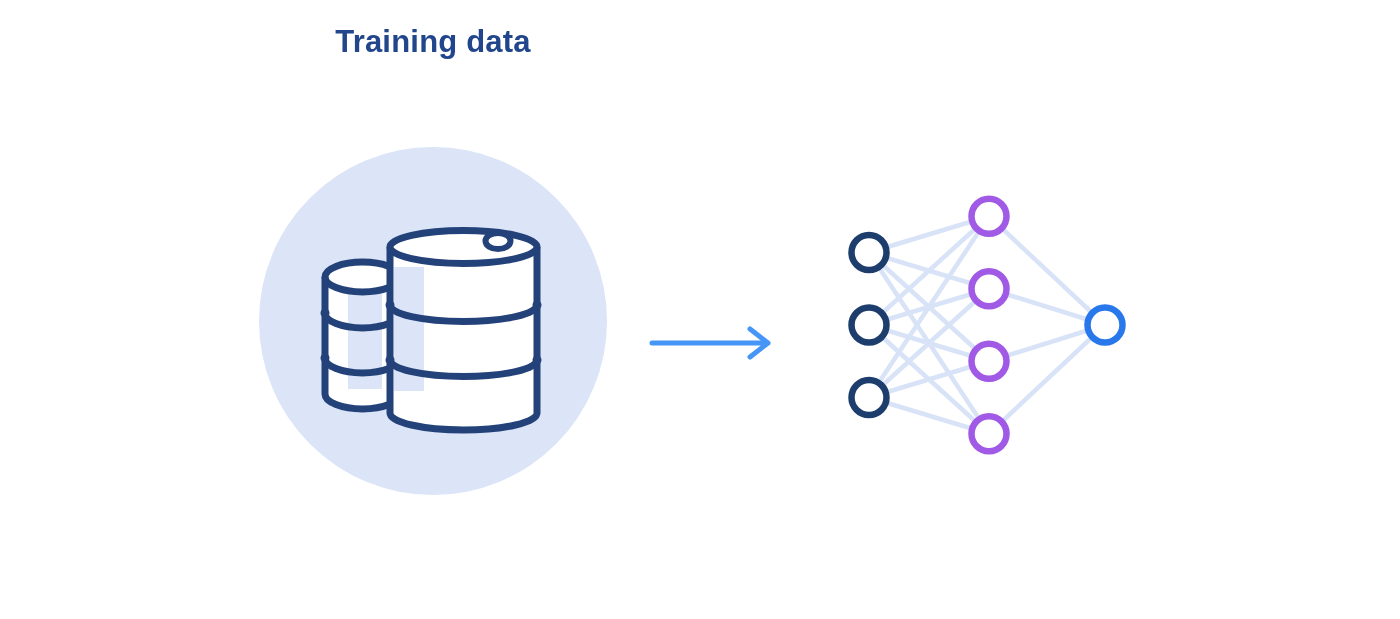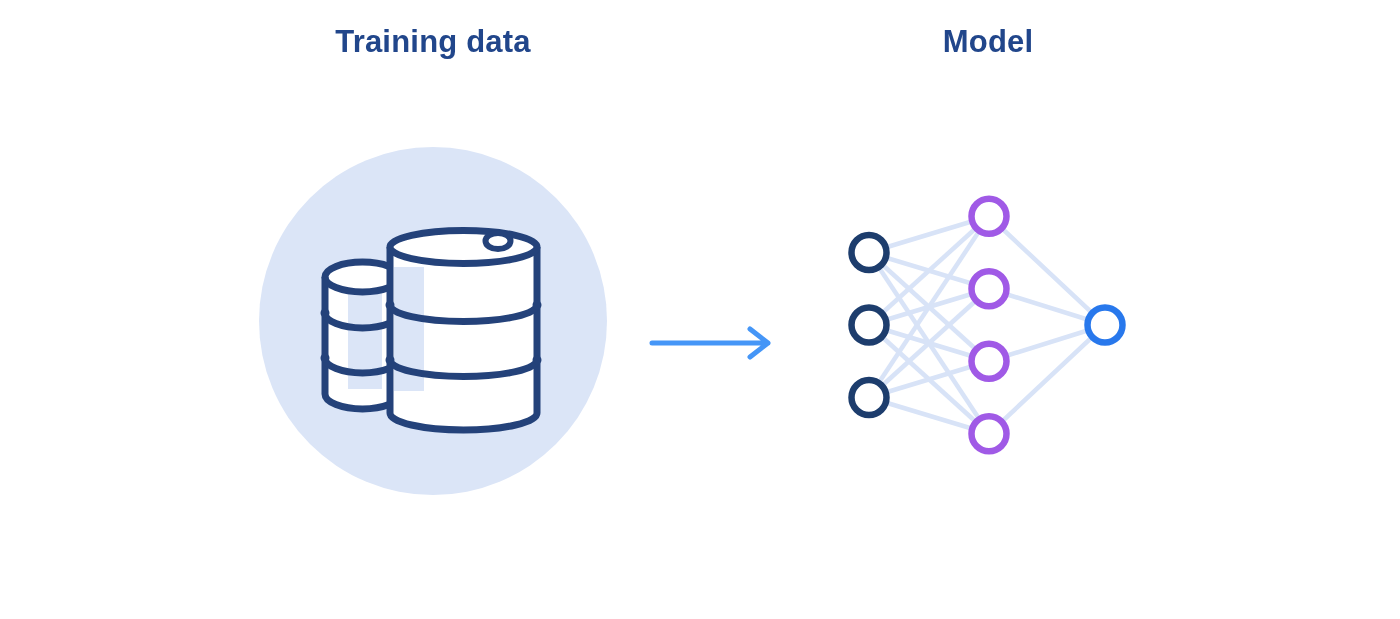--- a/index.html
+++ b/index.html
@@ -37,21 +37,20 @@
   .arrow-icon { position: absolute; left: 646px; top: 323px; }
   .nn-icon  { position: absolute; left: 830px; top: 180px; }
 </style>
 </head>
 <body>
 
 <div class="canvas">
 
   <div class="title title-left">Training data</div>
 
-  <div class="title title-right">Model</div>
 
   <div class="data-circle"></div>
 
   <svg class="db-icon" width="230" height="220" viewBox="0 0 230 220">
 
     <g>
       <path d="M7,56 A37.5,15 0 0 1 82,56 L82,173 A37.5,15 0 0 1 7,173 Z" fill="var(--c-db-fill,#fff)" stroke="none"></path>
       <rect x="30" y="58" width="34" height="110" fill="var(--c-db-hl,#dbe5f7)"></rect>
       <ellipse cx="44.5" cy="56" rx="37.5" ry="15" fill="var(--c-db-fill,#fff)" stroke="var(--c-db-outline,#24427a)" stroke-width="7"></ellipse>
       <path d="M7,56 L7,173 M82,56 L82,173" fill="none" stroke="var(--c-db-outline,#24427a)" stroke-width="7"></path>

